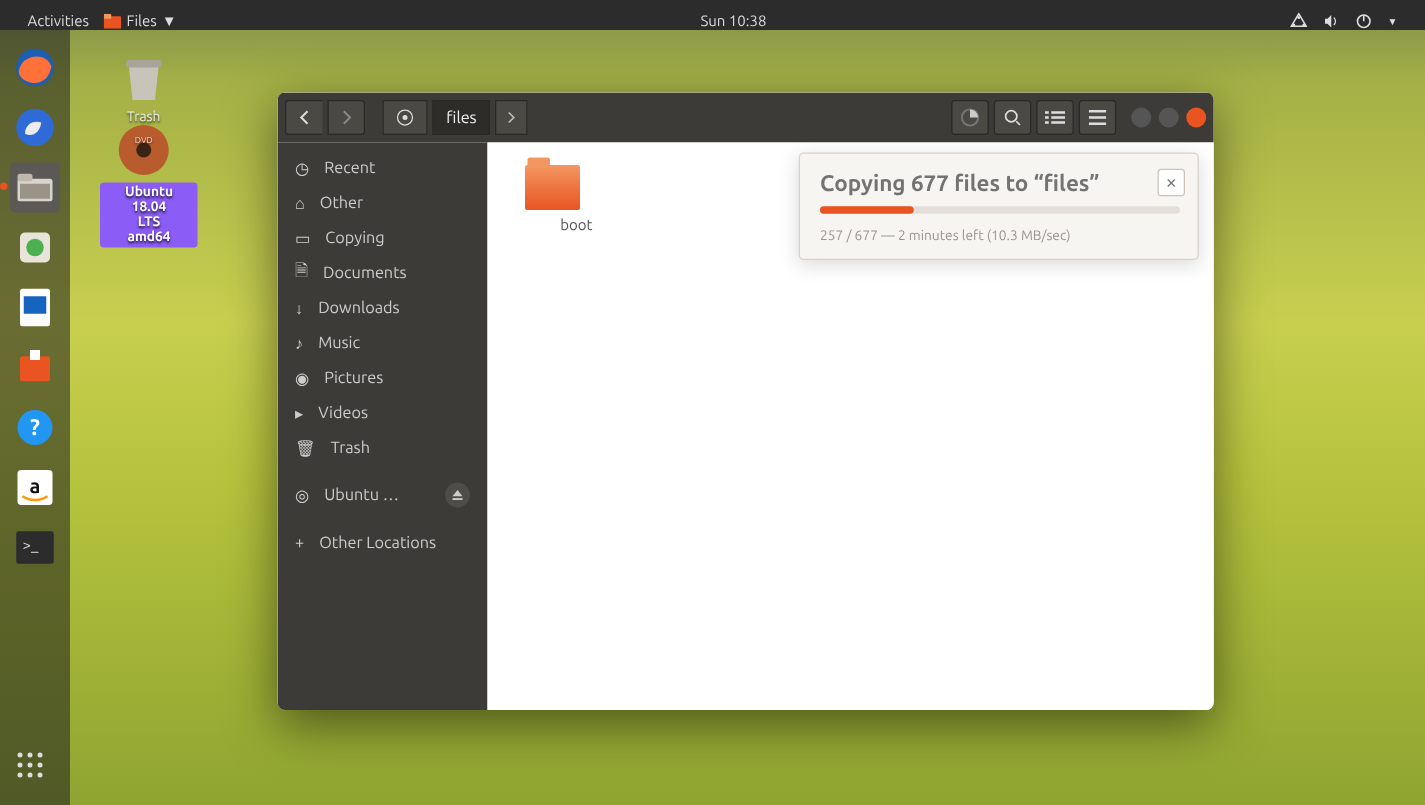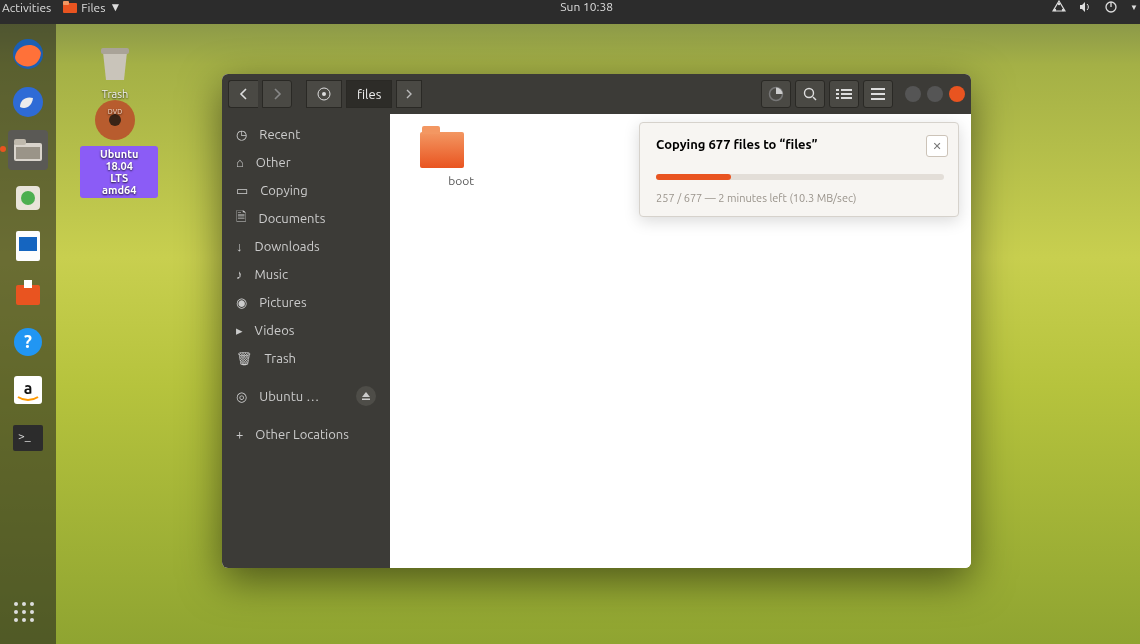--- a/index.html
+++ b/index.html
@@ -5,22 +5,22 @@
 * { box-sizing: border-box; margin: 0; padding: 0; }
 body {
   width: 1140px; height: 644px;
   font-family: Ubuntu, "Segoe UI", sans-serif;
   font-size: 13px;
   background: linear-gradient(180deg,#7e8c4a 0%,#a4b046 10%,#c8cf4f 40%,#b6c33d 60%,#8fa431 100%);
   position: relative; overflow: hidden; color: #ddd;
 }
 
 .topbar {
-  height: 24px; background:#2c2c2c; display:flex; align-items:flex-start;
-  color:#ddd; font-size:12px; padding:0 2px; justify-content:space-between;
+  height: 24px; background:#2c2c2c; display:flex; align-items:flex-end;
+  color:#ddd; font-size:12px; padding:0 22px; justify-content:space-between;
 }
 .topbar .left, .topbar .right { display:flex; align-items:center; gap:12px;}
 .topbar .files-ind { display:flex; align-items:center; gap:4px;}
 .topbar .icn { width:14px; height:14px; display:inline-flex; align-items:center; justify-content:center;}
 
 .dock {
   position:absolute; left:0; top:24px; bottom:0; width:56px;
   background:rgba(30,30,30,0.55);
   display:flex; flex-direction:column; align-items:center; padding-top:10px; gap:8px;
 }
@@ -98,21 +98,21 @@
 .popup{
   position:absolute; right:12px; top:8px; width:320px;
   background:#f7f5f2; border:1px solid #d6d2cc; border-radius:4px;
   box-shadow:0 4px 16px rgba(0,0,0,.15);
   padding:14px 14px 12px 16px;
 }
 .popup::before{
   content:""; position:absolute; top:-8px; left:172px;
   border:8px solid transparent; border-bottom-color:#f7f5f2;
 }
-.popup h4{font-size:13px; font-weight:bold; color:#000000; margin-bottom:23px;}
+.popup h4{font-size:18px; font-weight:bold; color:#737373; margin-bottom:8px;}
 .popup .bar{height:6px; background:#e3ded8; border-radius:3px; margin-bottom:6px; position:relative;}
 .popup .bar .fill{position:absolute;left:0;top:0;bottom:0;width:26%;
   background:#e95420;border-radius:3px;}
 .popup .meta{font-size:11px;color:#9a948c;margin-top:12px;}
 .popup .close{
   position:absolute; right:10px; top:12px; width:22px;height:22px;
   background:#fff;border:1px solid #ccc3b8;border-radius:3px;
   display:flex;align-items:center;justify-content:center;color:#777;font-size:11px;
 }
 svg{display:block;}

